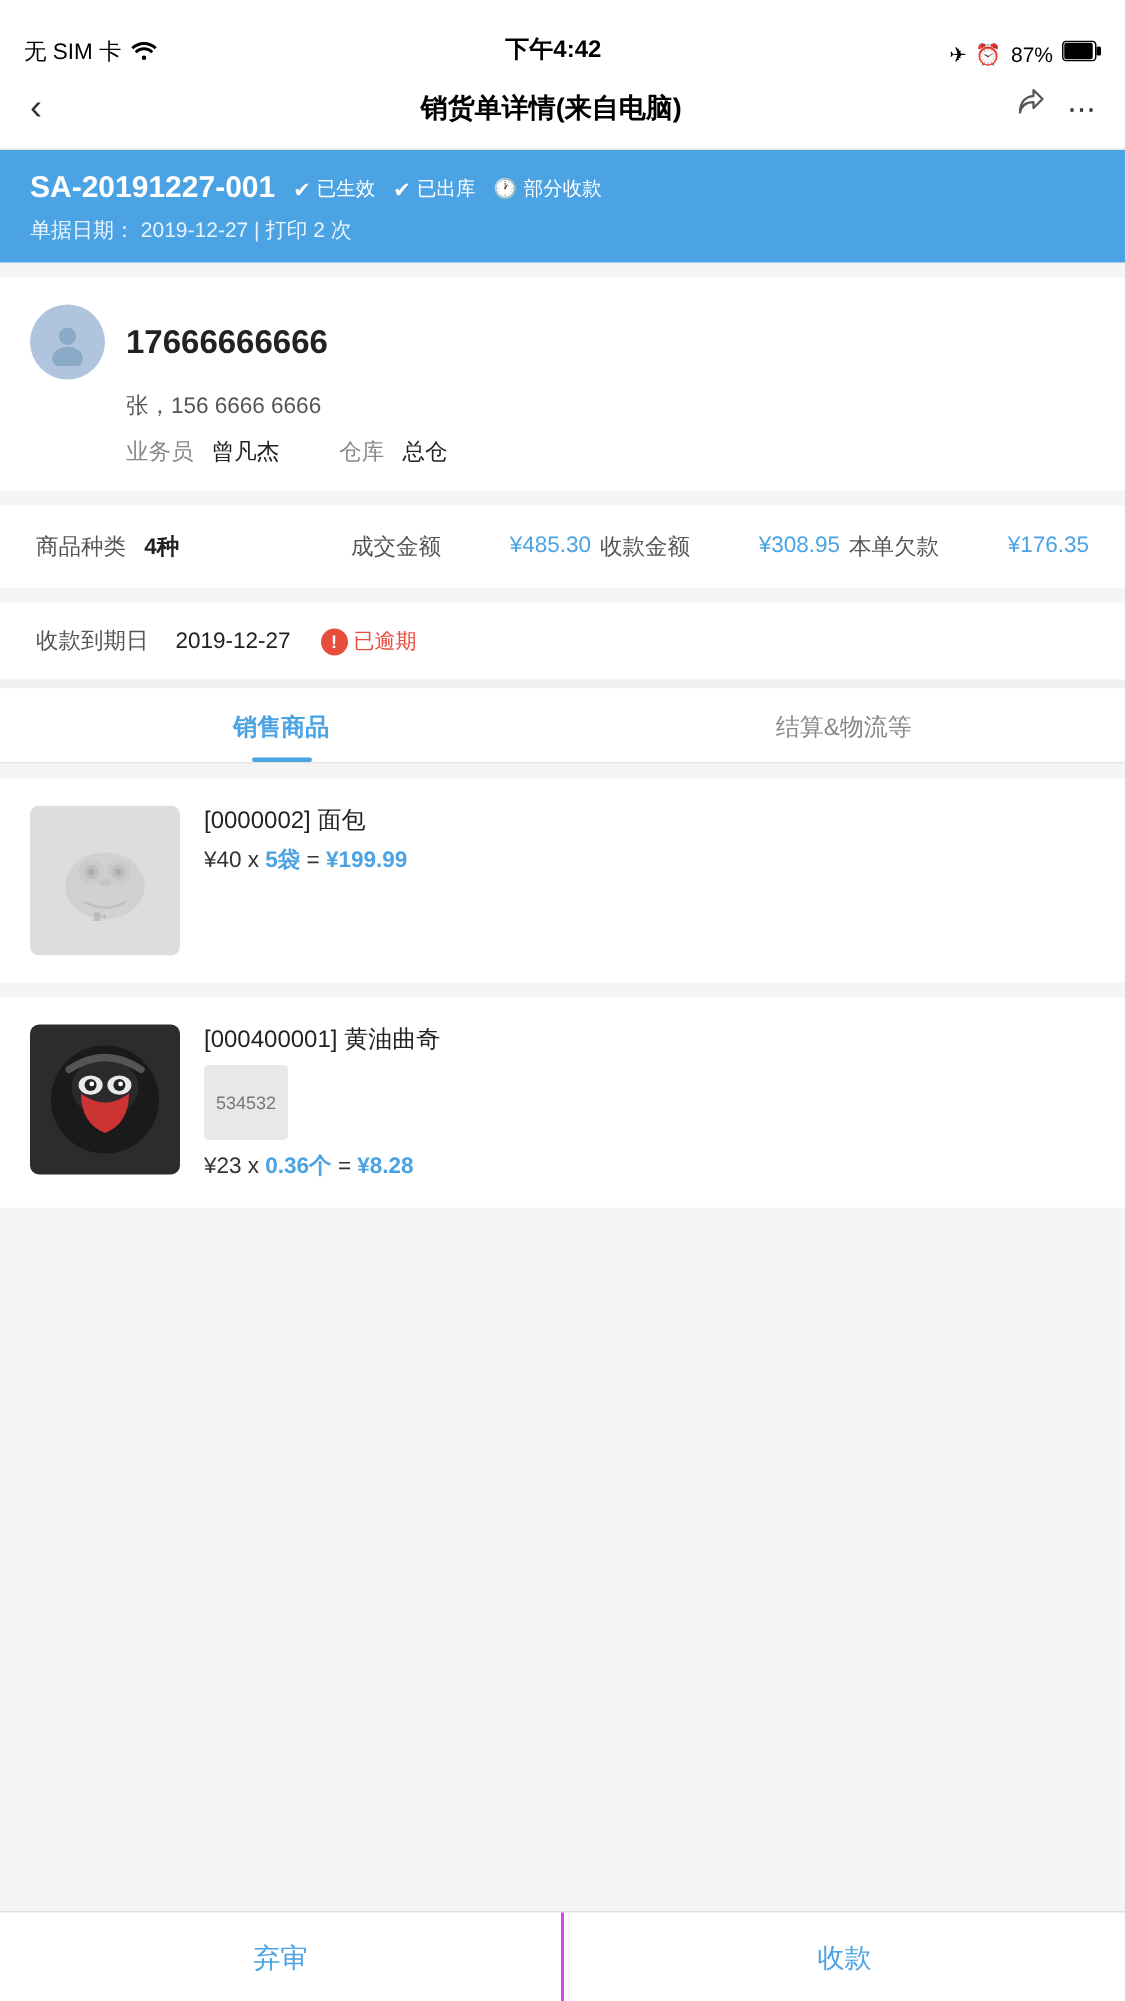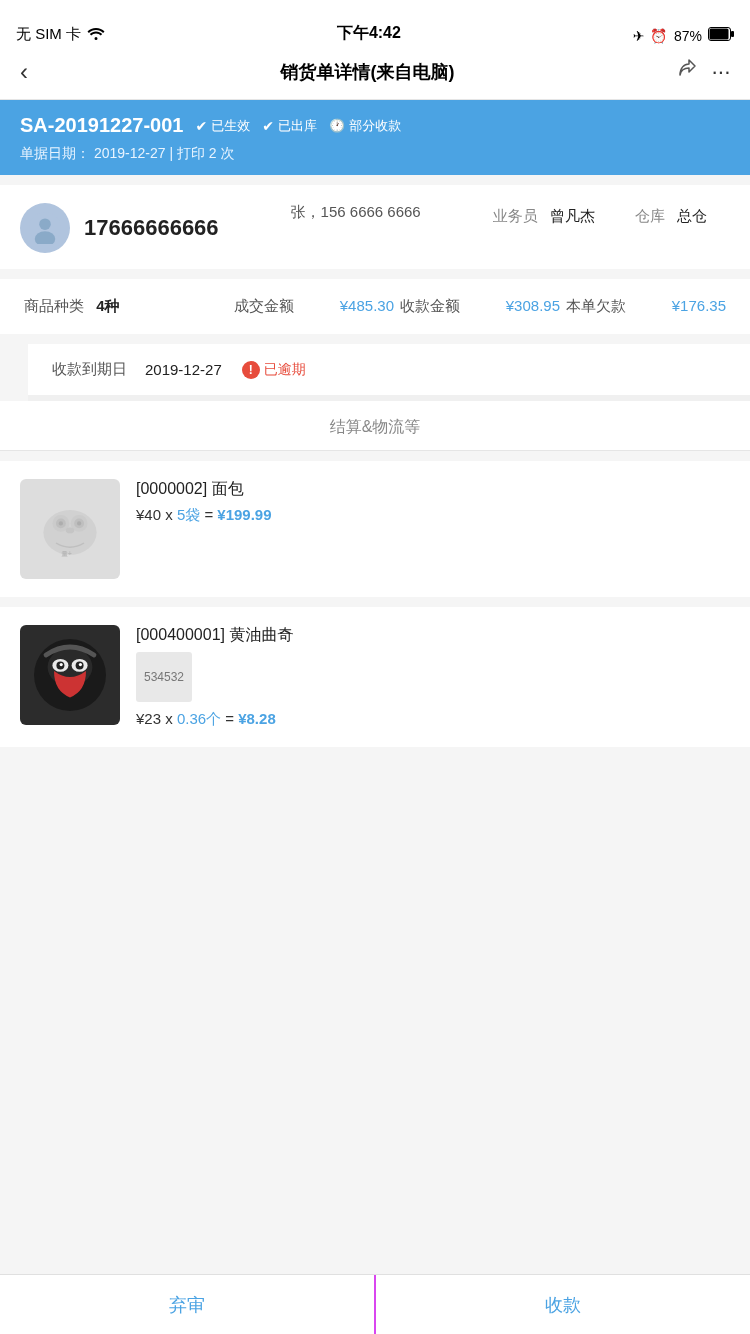--- a/index.html
+++ b/index.html
@@ -82,21 +82,21 @@
       font-size: 14px;
       color: #e8f4ff;
     }
 
     
     .customer-section {
       background: #fff;
       padding: 18px 20px 16px;
       margin-top: 10px;
       display: flex;
-      flex-direction: row;
+      flex-direction: column;
       gap: 8px;
     }
     .customer-top {
       display: flex;
       align-items: center;
       gap: 14px;
     }
     .avatar {
       width: 50px;
       height: 50px;
@@ -150,21 +150,20 @@
     .due-section {
       background: #fff;
       margin-top: 10px;
       padding: 16px 24px;
       display: flex;
       align-items: center;
       gap: 10px;
       font-size: 15px;
       color: #555;
       border-bottom: 6px solid #f0f0f0;
-      margin-left: 28px;
     }
     .due-date { color: #222; font-weight: 500; }
     .overdue-badge {
       display: inline-flex;
       align-items: center;
       gap: 4px;
       background: transparent;
       color: #e74c3c;
       font-size: 14px;
       font-weight: 500;
@@ -258,21 +257,21 @@
       color: #777;
       font-size: 12px;
       padding: 18px 8px;
       border-radius: 3px;
       margin-bottom: 8px;
     }
     .product-price-row {
       font-size: 15px;
       color: #333;
     }
-    .price-highlight { color: #4BA3E3; font-weight: 400; }
+    .price-highlight { color: #4BA3E3; font-weight: 700; }
     .price-total { color: #4BA3E3; font-weight: 600; }
 
     
     .bottom-bar {
       position: fixed;
       bottom: 0;
       left: 0;
       width: 750px;
       height: 60px;
       background: #fff;
@@ -425,20 +424,23 @@
 <div class="due-section">
   <span>收款到期日</span>
   <span class="due-date" style="margin-left:8px">2019-12-27</span>
   <span class="overdue-badge" style="margin-left:10px">
     <span class="overdue-icon">!</span>
     <span>已逾期</span>
   </span>
 </div>
 
 <div class="tabs-section">
+  <div class="tab active">
+    <span>销售商品</span>
+  </div>
   <div class="tab">
     <span>结算&amp;物流等</span>
   </div>
 </div>
 
 <div class="products-section">
 
   <div class="product-card">
     <div class="product-thumb">
       <div class="product-thumb-placeholder">

